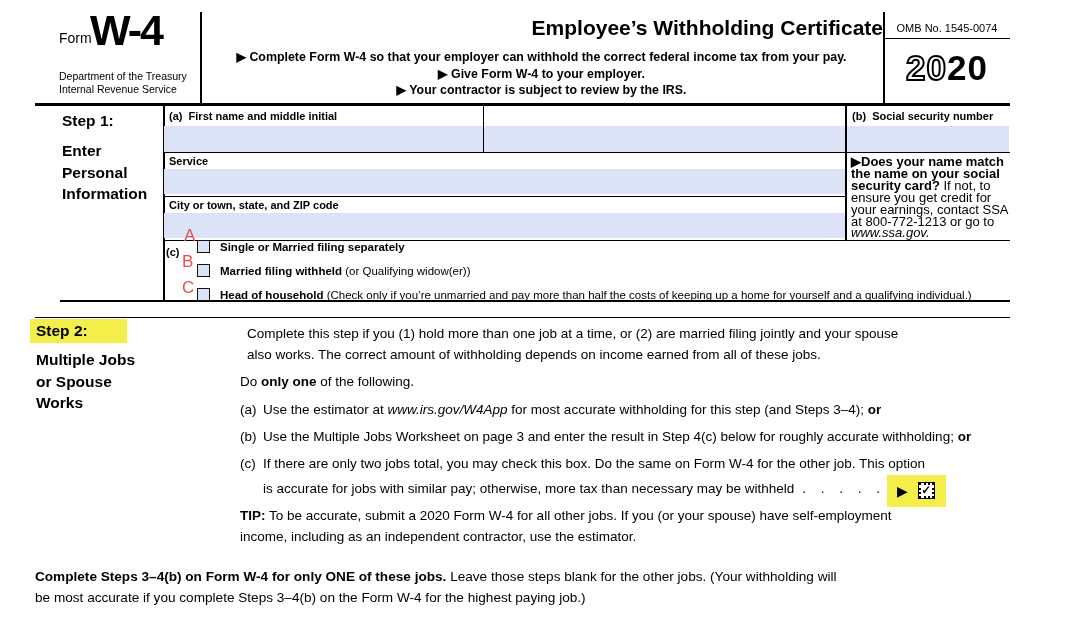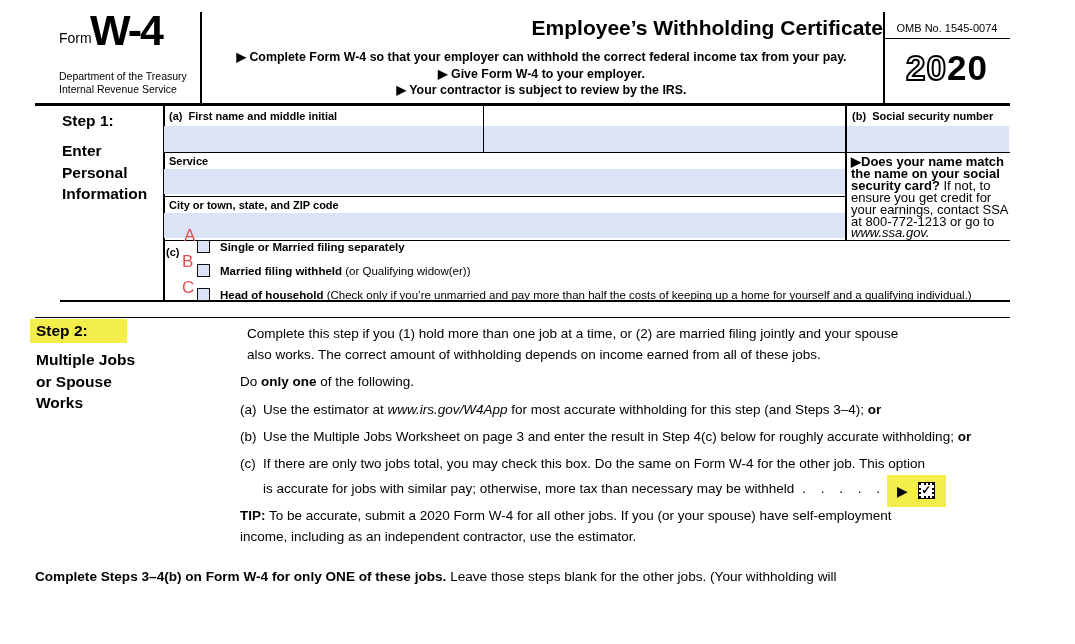--- a/index.html
+++ b/index.html
@@ -157,15 +157,16 @@
         </span></div>
   </div>
 
   <div class="abs body-text" style="left:240px;top:506px;width:775px;">
     <div><span class="b">TIP:</span><span> To be accurate, submit a 2020 Form W-4 for all other jobs. If you (or your spouse) have self-employment</span></div>
     <div>income, including as an independent contractor, use the estimator.</div>
   </div>
 
   <div class="abs footer">
     <div><span class="b">Complete Steps 3–4(b) on Form W-4 for only ONE of these jobs.</span><span> Leave those steps blank for the other jobs. (Your withholding will</span></div>
+    <div>be most accurate if you complete Steps 3–4(b) on the Form W-4 for the highest paying job.)</div>
   </div>
 
 </div>
 
 </body></html>

